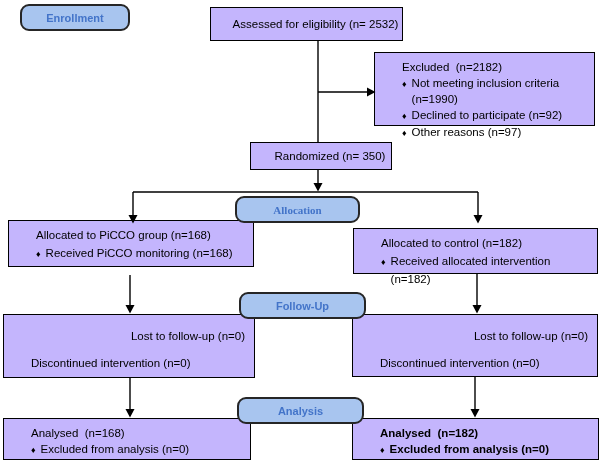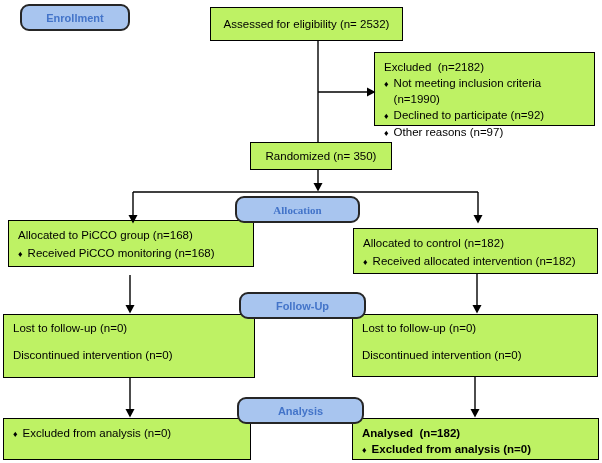--- a/index.html
+++ b/index.html
@@ -17,24 +17,25 @@
     position: absolute;
     left: 0; top: 0;
     width: 602px; height: 463px;
     z-index: 2;
     pointer-events: none;
   }
   .connectors line { stroke: var(--connector, #000); stroke-width: 1.4; }
   .connectors polygon { fill: var(--connector, #000); }
   .box {
     position: absolute;
-    background: #bef264;
+    background: #c4b5fd;
     border: 1px solid var(--box-border, #000);
     box-sizing: border-box;
     z-index: 1;
+    padding-left: 18px;
   }
   .box.center {
     display: flex;
     align-items: center;
     justify-content: center;
     text-align: center;
   }
   .pill {
     position: absolute;
     background: var(--stage-fill, #A8C5EF);
@@ -47,21 +48,21 @@
     font-weight: bold;
     font-size: 11px;
     color: var(--stage-text, #4374C9);
     z-index: 3;
   }
   .pad { padding: 5px 9px; }
   .txt { white-space: pre-wrap; line-height: 16px; }
   .row { display: flex; align-items: baseline; line-height: 16px; }
   .row .bullet { font-size: 9px; padding-right: 5px; }
   .alloc .txt, .alloc .row { line-height: 18px; }
-  .fu-line1 { margin-top: 0; }
+  .fu-line1 { margin-top: 8px; text-align: right; }
   .fu-line2 { margin-top: 11px; }
 </style>
 </head>
 <body>
 
 <div class="canvas">
 
   <svg class="connectors" viewBox="0 0 602 463" xmlns="http://www.w3.org/2000/svg">
     <line x1="318" y1="41" x2="318" y2="142"></line>
     <line x1="318" y1="92" x2="367" y2="92"></line>
@@ -154,20 +155,21 @@
       <div class="txt fu-line2">Discontinued intervention (n=0)</div>
     </div>
   </div>
 
   <div class="pill" style="left:237px; top:397px; width:127px; height:27px;">
     <span>Analysis</span>
   </div>
 
   <div class="box" style="left:3px; top:418px; width:248px; height:42px;">
     <div class="pad" style="padding-top:6px;">
+      <div class="txt">Analysed  (n=168)</div>
       <div class="row">
         <span class="bullet">♦</span>
         <span class="txt">Excluded from analysis (n=0)</span>
       </div>
     </div>
   </div>
 
   <div class="box" style="left:352px; top:418px; width:247px; height:42px;">
     <div class="pad" style="padding-top:6px;font-weight:bold;">
       <div class="txt">Analysed  (n=182)</div>

